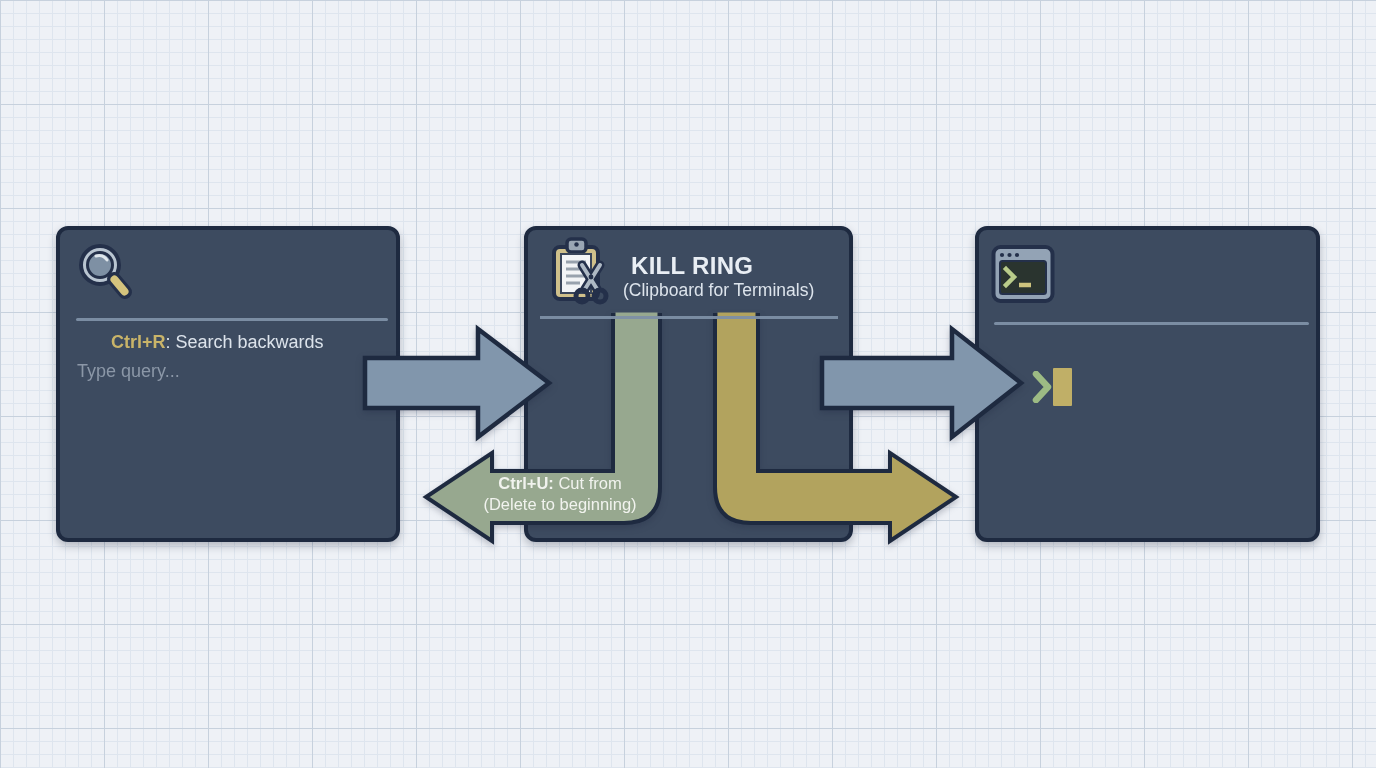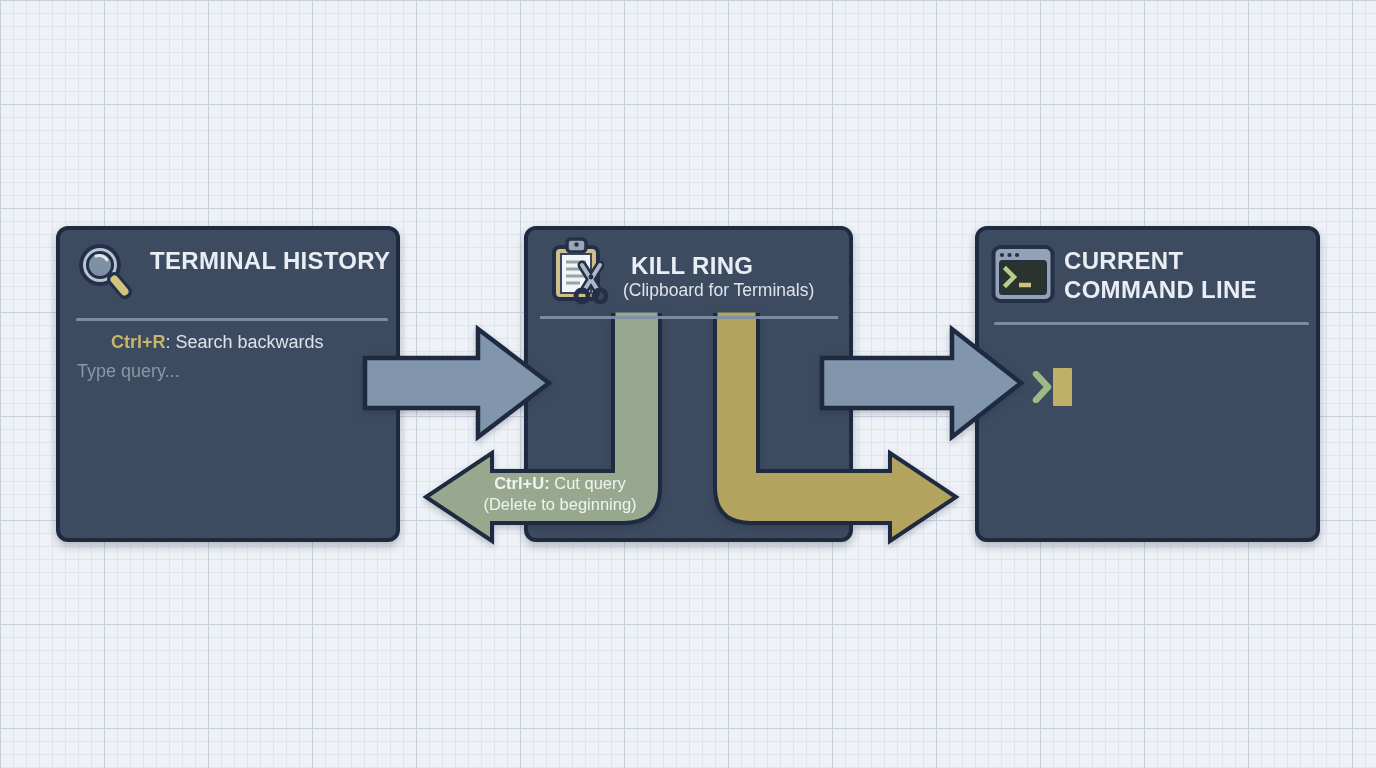--- a/index.html
+++ b/index.html
@@ -83,21 +83,20 @@
 
 <div class="box" id="box-history">
   <svg class="box-icon" viewBox="0 0 64 64">
     <circle cx="26" cy="24" r="19" fill="#b9c5d1" stroke="#24304a" stroke-width="4"></circle>
     <circle cx="26" cy="24" r="12.5" fill="#7e90a4" stroke="#24304a" stroke-width="3"></circle>
     <path d="M22 15 Q29 13 33 19" fill="none" stroke="#dfe6ec" stroke-width="3" stroke-linecap="round"></path>
     <path d="M40 38 L51 51" stroke="#24304a" stroke-width="14" stroke-linecap="round"></path>
     <path d="M40.5 38.5 L50.5 50.5" stroke="#d4c37d" stroke-width="8" stroke-linecap="round"></path>
   </svg>
   <div class="box-title">
-    <div>TERMINAL HISTORY</div>
   </div>
   <div class="divider"></div>
   <div class="shortcut-line">
     <span class="shortcut-key">Ctrl+R</span><span>: Search backwards</span>
   </div>
   <div class="placeholder-line">Type query...</div>
 </div>
 
 <div class="box" id="box-killring">
   <svg class="box-icon" viewBox="0 0 68 74">
@@ -126,24 +125,20 @@
 <div class="box" id="box-command">
   <svg class="box-icon" viewBox="0 0 64 60">
     <rect x="2.5" y="3" width="59" height="54" rx="7" fill="#93a3b5" stroke="#24304a" stroke-width="4"></rect>
     <circle cx="11" cy="11" r="2.1" fill="#24304a"></circle>
     <circle cx="18.5" cy="11" r="2.1" fill="#24304a"></circle>
     <circle cx="26" cy="11" r="2.1" fill="#24304a"></circle>
     <rect x="9" y="17" width="46" height="33" rx="2.5" fill="#2a342f" stroke="#24304a" stroke-width="2"></rect>
     <path d="M15 25 L23 33 L15 41" fill="none" stroke="#b9cc8a" stroke-width="4.5" stroke-linecap="square"></path>
     <line x1="28" y1="41" x2="40" y2="41" stroke="#cdc37e" stroke-width="4.5"></line>
   </svg>
-  <div class="box-title">
-    <div>CURRENT</div>
-    <div>COMMAND LINE</div>
-  </div>
   <div class="divider"></div>
   <svg class="prompt-chevron-svg" width="20" height="32" viewBox="0 0 20 32">
     <path d="M4 3 L16 16 L4 29" fill="none" stroke="#9dbb84" stroke-width="6.5" stroke-linecap="round" stroke-linejoin="round"></path>
   </svg>
   <div class="prompt-cursor"></div>
 </div>
 
 <svg id="arrow-layer">
 
   <path class="arr-blue shadowed" d="M365 358 H478 V329 L549 383 L478 437 V408 H365 Z"></path>
@@ -153,17 +148,17 @@
   <path class="arr-green shadowed" d="M613 315 V471 H492 V453 L426 497 L492 541 V523 H624 Q660 523 660 487 V315 Z"></path>
   <rect class="patch-green" x="615.5" y="312.5" width="42" height="9"></rect>
 
   <path class="arr-gold shadowed" d="M758 315 V471 H890 V453 L956 497 L890 541 V523 H751 Q715 523 715 487 V315 Z"></path>
   <rect class="patch-gold" x="717.5" y="312.5" width="38" height="9"></rect>
 
   <line class="svg-divider" x1="540" y1="317.5" x2="838" y2="317.5"></line>
 </svg>
 
 <div class="arrow-label" id="label-cut">
-  <div><span class="b">Ctrl+U:</span><span> Cut query</span></div>
+  <div><span class="b">Ctrl+U:</span><span> Cut from</span></div>
   <div>(Delete to beginning)</div>
 </div>
 <div class="arrow-label" id="label-yank">
 </div>
 
 </body></html>

